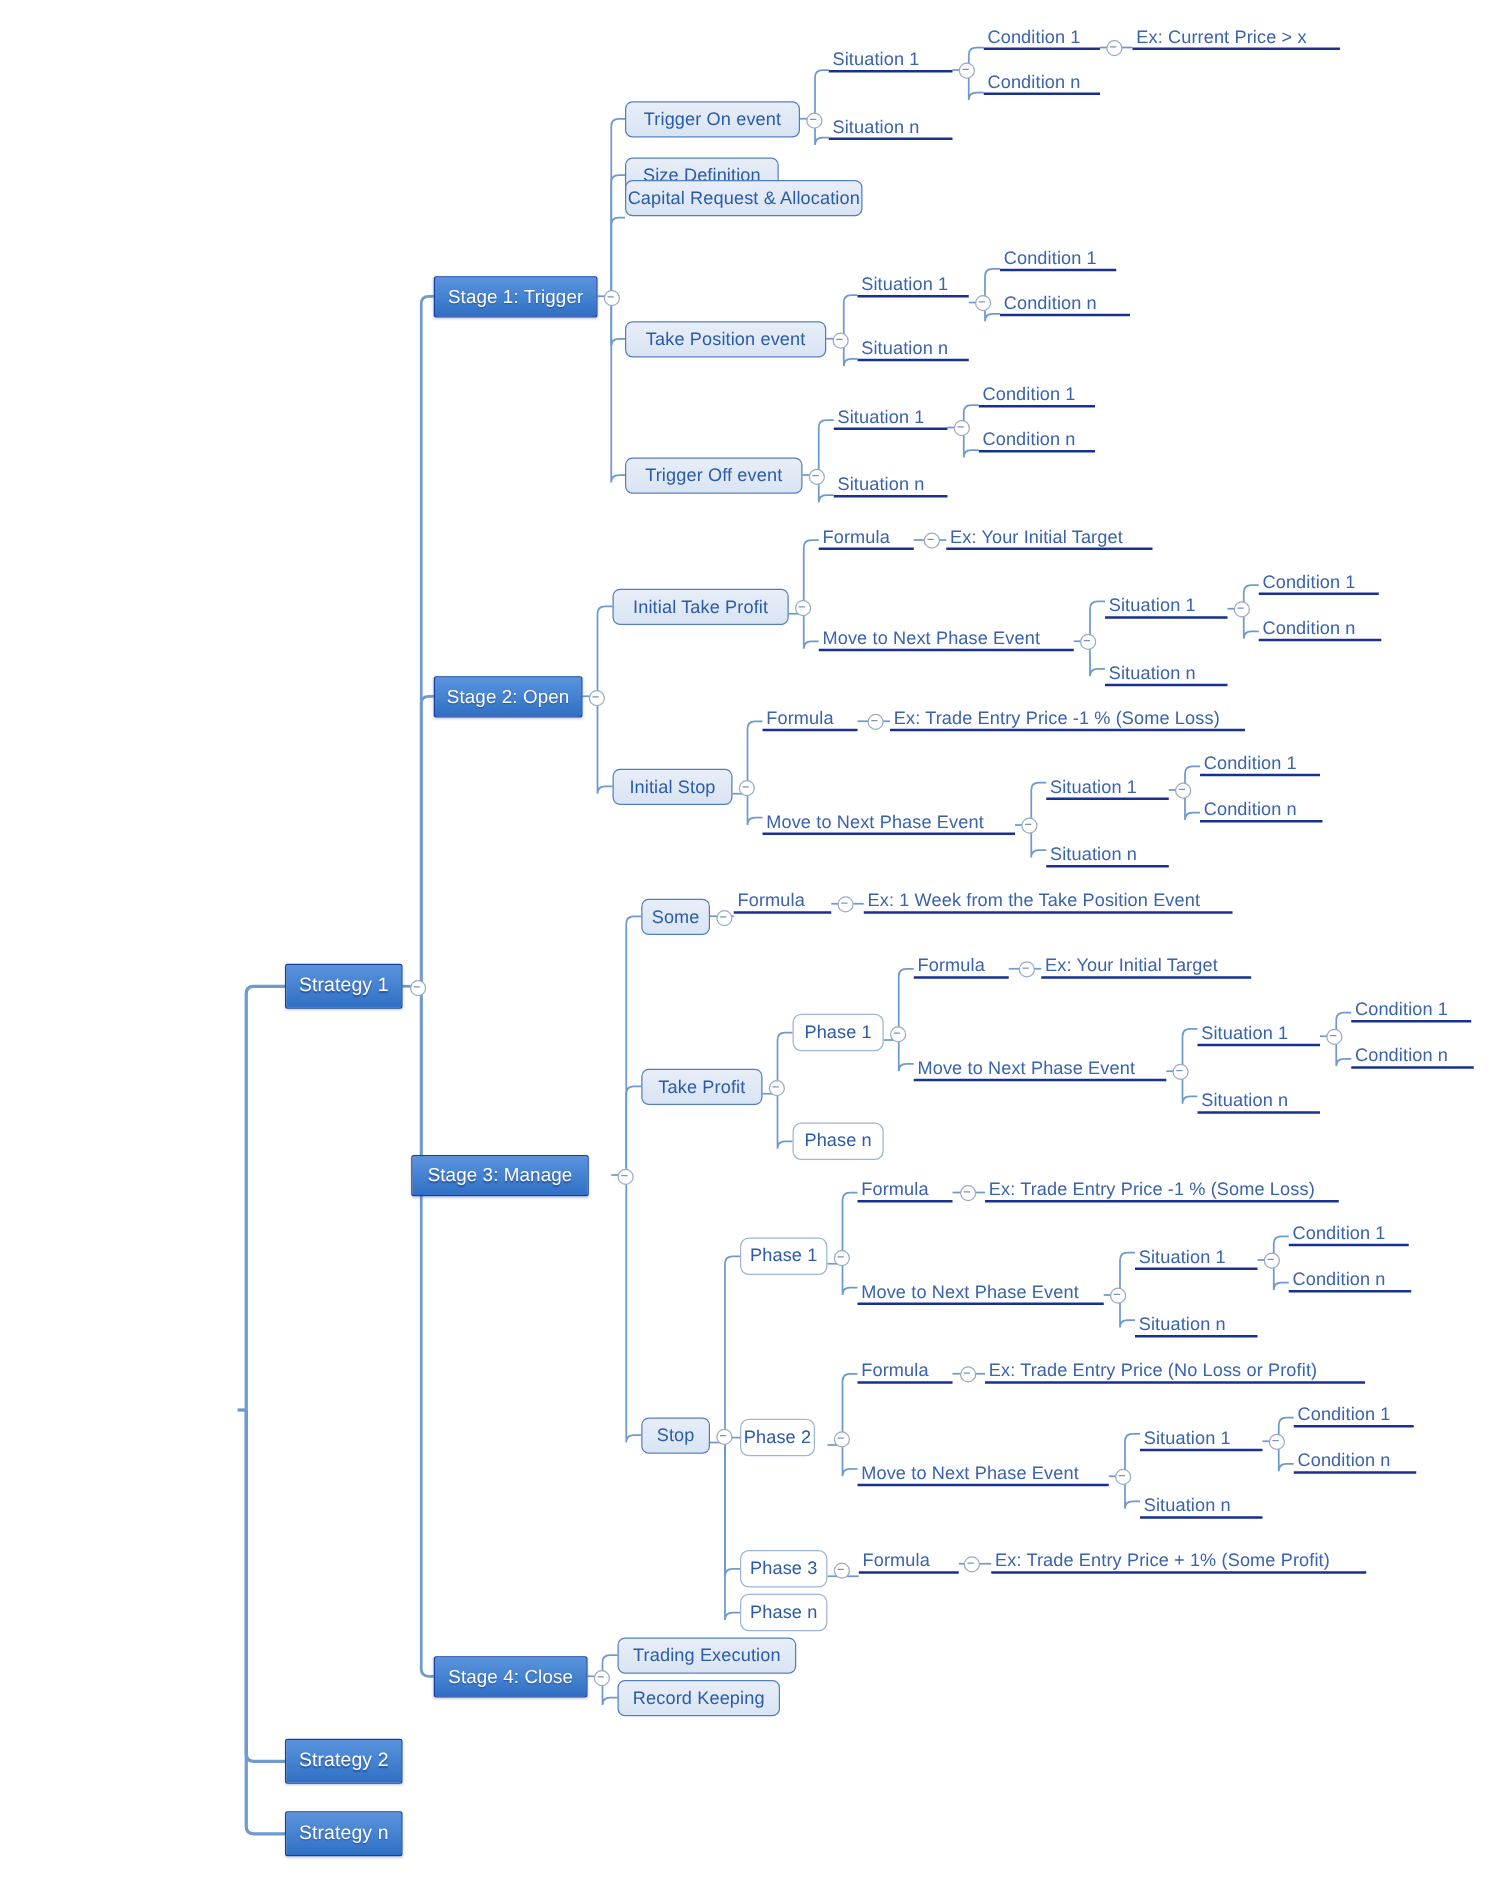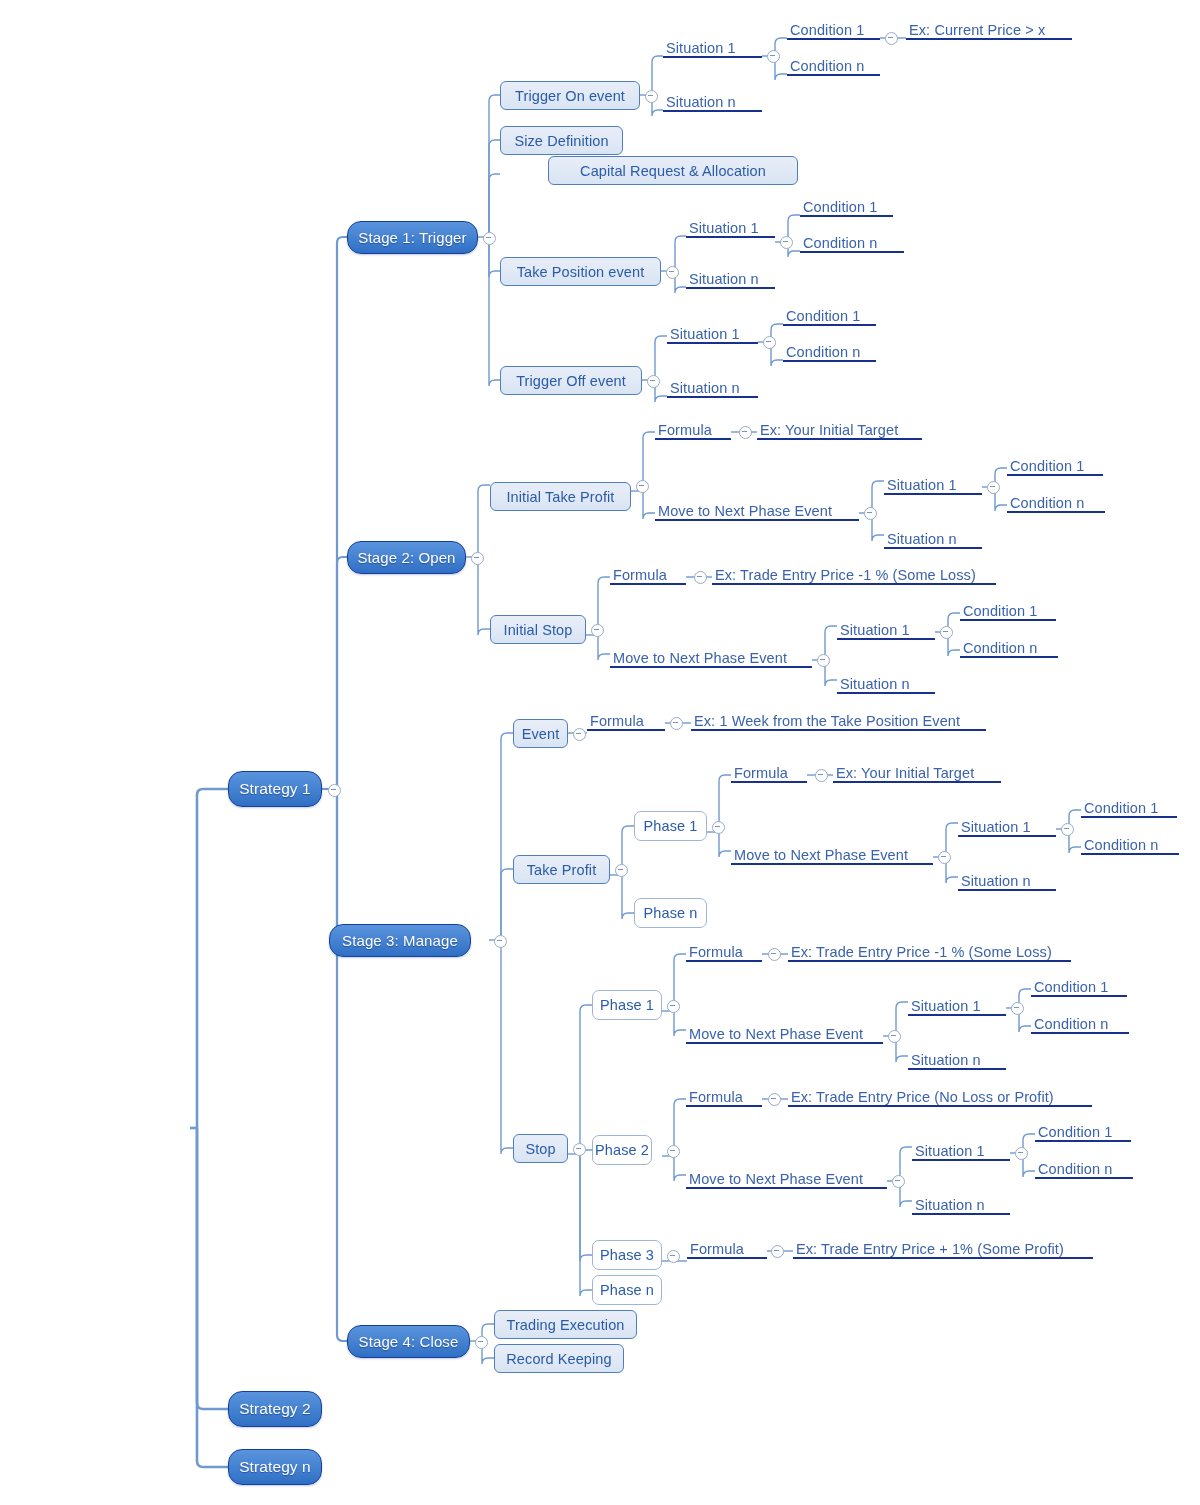--- a/index.html
+++ b/index.html
@@ -31,21 +31,21 @@
     padding:0 14px;
     height:52px;
     justify-content:center;
     box-shadow:0 1px 2px rgba(20,50,140,.18);
   }
 
   
   .n-fill{
     background:linear-gradient(180deg,#5a93dd 0%,#4784d2 45%,#2f6fc4 100%);
     border:1.6px solid #14409c;
-    border-radius:14px;
+    border-radius:2px;
     color:#ffffff;
     font-size:15px;
     height:33px;
     padding:0 12px;
     justify-content:center;
     text-shadow:0 1px 1px rgba(10,30,90,.45);
     box-shadow:0 1px 2px rgba(20,50,140,.25);
   }
   .n-fill.strategy{height:36px;font-size:15.5px;}
 
@@ -279,21 +279,21 @@
 
   <div class="node n-chip" style="left:500px;top:81px;width:140px;align-items:center;">
     <span>Trigger On event</span>
   </div>
   <div class="toggle" style="left:645px;top:90px;"></div>
 
   <div class="node n-chip" style="left:500px;top:126px;width:123px;">
     <span>Size Definition</span>
   </div>
 
-  <div class="node n-chip" style="left:500px;top:156px;width:250px;margin-left:48px;">
+  <div class="node n-chip" style="left:500px;top:144px;width:190px;">
     <span>Capital Request &amp; Allocation</span>
   </div>
 
   <div class="node n-chip" style="left:500px;top:257px;width:161px;">
     <span>Take Position event</span>
   </div>
   <div class="toggle" style="left:666px;top:266px;"></div>
 
   <div class="node n-chip" style="left:500px;top:366px;width:142px;">
     <span>Trigger Off event</span>
@@ -347,21 +347,21 @@
     <span>Situation n</span>
   </div>
 
   <div class="node n-line" style="left:783px;top:300px;width:93px;">
     <span>Condition 1</span>
   </div>
   <div class="node n-line" style="left:783px;top:336px;width:93px;">
     <span>Condition n</span>
   </div>
 
-  <div class="node n-chip" style="left:490px;top:471px;width:141px;margin-top:11px;">
+  <div class="node n-chip" style="left:490px;top:471px;width:141px;">
     <span>Initial Take Profit</span>
   </div>
   <div class="toggle" style="left:636px;top:480px;"></div>
 
   <div class="node n-chip" style="left:490px;top:615px;width:96px;">
     <span>Initial Stop</span>
   </div>
   <div class="toggle" style="left:591px;top:624px;"></div>
 
   <div class="node n-line" style="left:655px;top:414px;width:76px;">
@@ -418,21 +418,21 @@
   </div>
 
   <div class="node n-line" style="left:960px;top:595px;width:96px;">
     <span>Condition 1</span>
   </div>
   <div class="node n-line" style="left:960px;top:632px;width:98px;">
     <span>Condition n</span>
   </div>
 
   <div class="node n-chip" style="left:513px;top:719px;width:55px;">
-    <span>Event</span>
+    <span>Some</span>
   </div>
   <div class="toggle" style="left:573px;top:728px;"></div>
 
   <div class="node n-chip" style="left:513px;top:855px;width:97px;">
     <span>Take Profit</span>
   </div>
   <div class="toggle" style="left:615px;top:864px;"></div>
 
   <div class="node n-chip" style="left:513px;top:1134px;width:55px;">
     <span>Stop</span>

